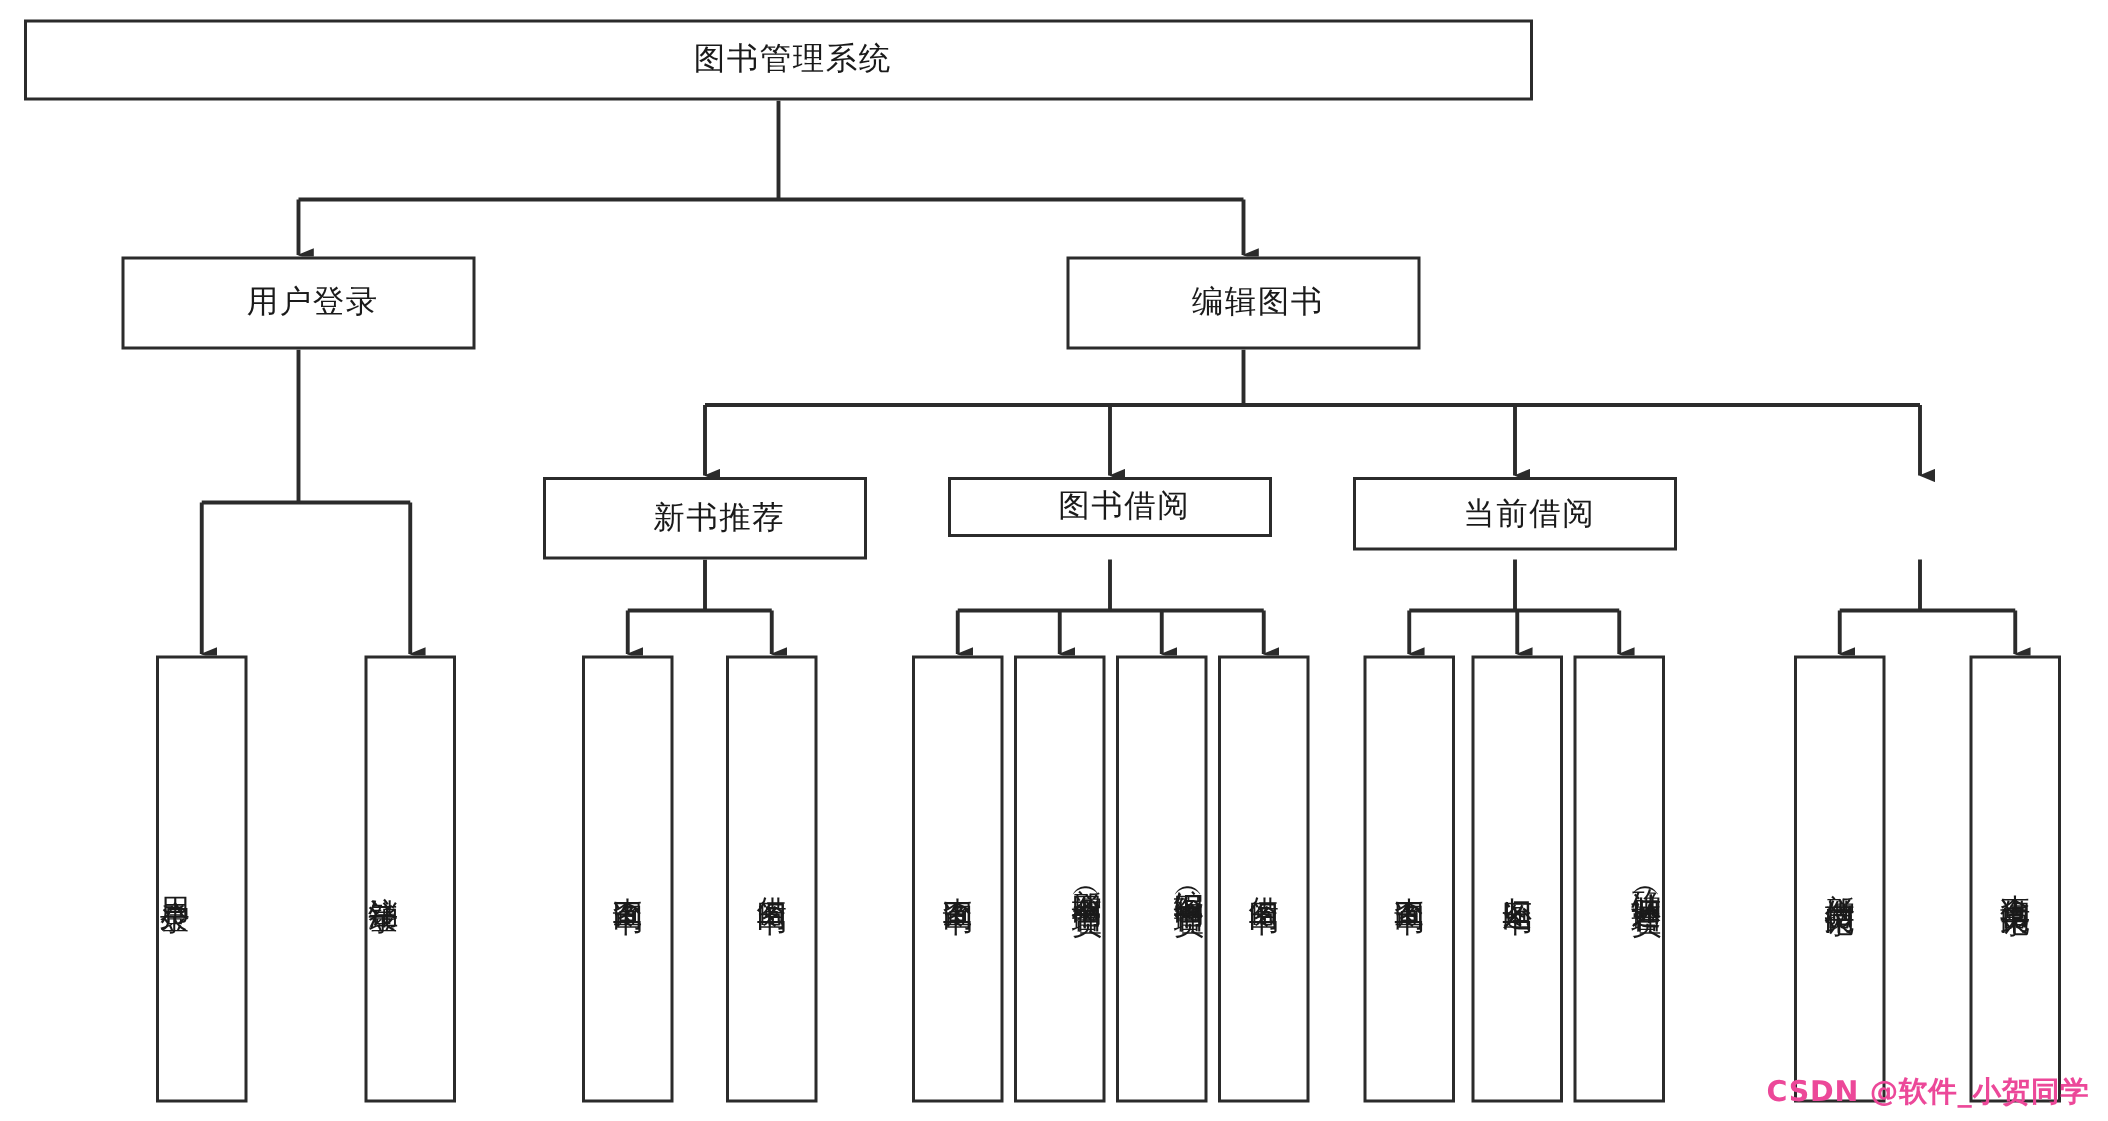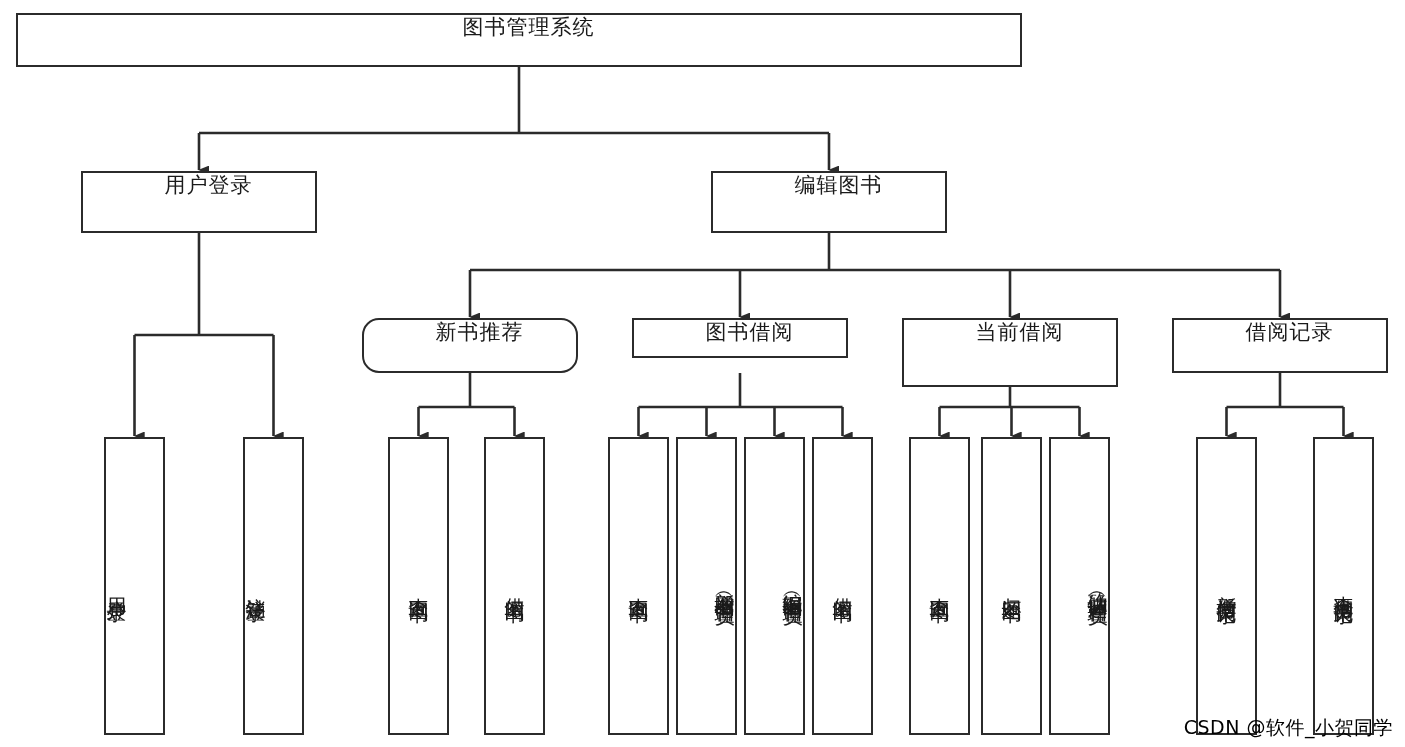--- a/index.html
+++ b/index.html
@@ -23,21 +23,21 @@
     top: 0;
     width: 1405px;
     height: 747px;
   }
   .node {
     position: absolute;
     box-sizing: border-box;
     border: 2px solid #2b2b2b;
     background: #ffffff;
     display: flex;
-    align-items: flex-start;
+    align-items: center;
     justify-content: center;
     color: #1a1a1a;
     padding-left: 19px;
   }
   .node.horiz {
     font-size: 21px;
     letter-spacing: 1px;
     line-height: 1.2;
   }
   .node.vert {
@@ -55,23 +55,24 @@
     align-items: flex-start;
   }
   .node.vert.align-end {
     align-items: flex-end;
   }
   .watermark {
     position: absolute;
     right: 12px;
     bottom: 6px;
     font-size: 19px;
-    color: #000000;
+    color: #ec4899;
     white-space: nowrap;
     letter-spacing: 0.5px;
+    font-weight: bold;
   }
 </style>
 </head>
 <body>
 
 <div id="stage">
 
   <svg id="edges" viewBox="0 0 1405 747" xmlns="http://www.w3.org/2000/svg">
     <defs>
       <marker id="arrowhead" markerWidth="9" markerHeight="11" refX="4.5" refY="10.2" orient="auto" markerUnits="userSpaceOnUse">
@@ -119,31 +120,28 @@
     <span>图书管理系统</span>
   </div>
 
   <div class="node horiz" style="left:81px;top:171px;width:236px;height:62px;">
     <span>用户登录</span>
   </div>
   <div class="node horiz" style="left:711px;top:171px;width:236px;height:62px;">
     <span>编辑图书</span>
   </div>
 
-  <div class="node horiz" style="left:362px;top:318px;width:216px;height:55px;border-radius:17px;">
+  <div class="node horiz" style="left:362px;top:318px;width:216px;height:55px;">
     <span>新书推荐</span>
   </div>
   <div class="node horiz" style="left:632px;top:318px;width:216px;height:40px;">
     <span>图书借阅</span>
   </div>
-  <div class="node horiz" style="left:902px;top:318px;width:216px;height:69px;">
+  <div class="node horiz" style="left:902px;top:318px;width:216px;height:49px;">
     <span>当前借阅</span>
-  </div>
-  <div class="node horiz" style="left:1172px;top:318px;width:216px;height:55px;">
-    <span>借阅记录</span>
   </div>
 
   <div class="node vert align-end" style="left:104px;top:437px;width:61px;height:298px;">
     <span>用户登录</span>
   </div>
   <div class="node vert align-end" style="left:243px;top:437px;width:61px;height:298px;">
     <span>注销登录</span>
   </div>
 
   <div class="node vert align-center" style="left:388px;top:437px;width:61px;height:298px;">

